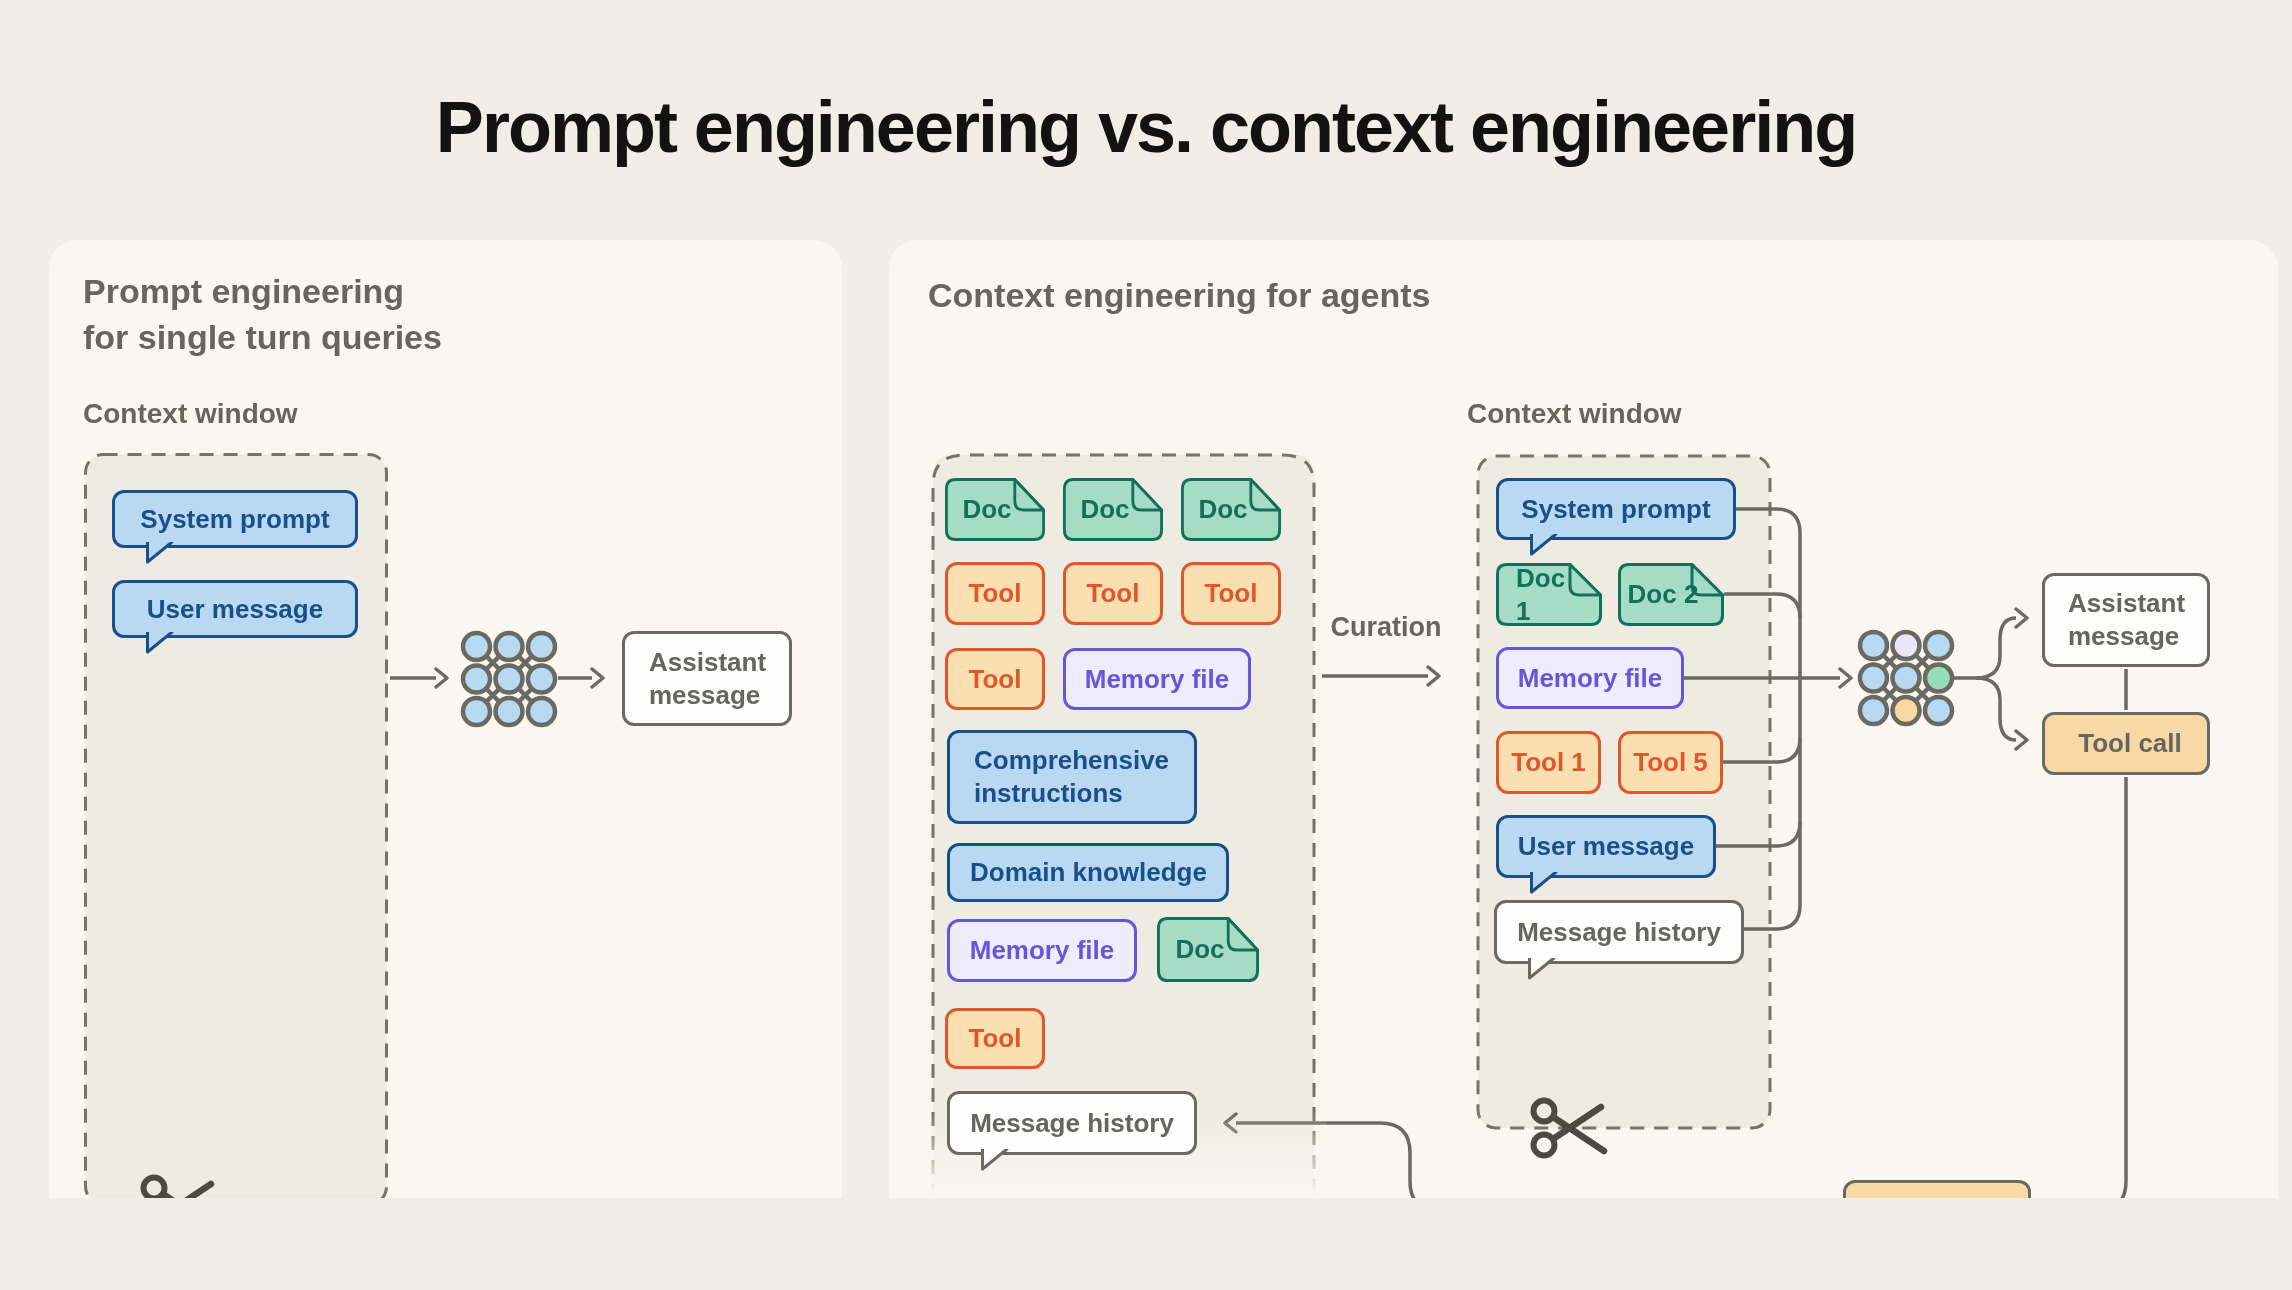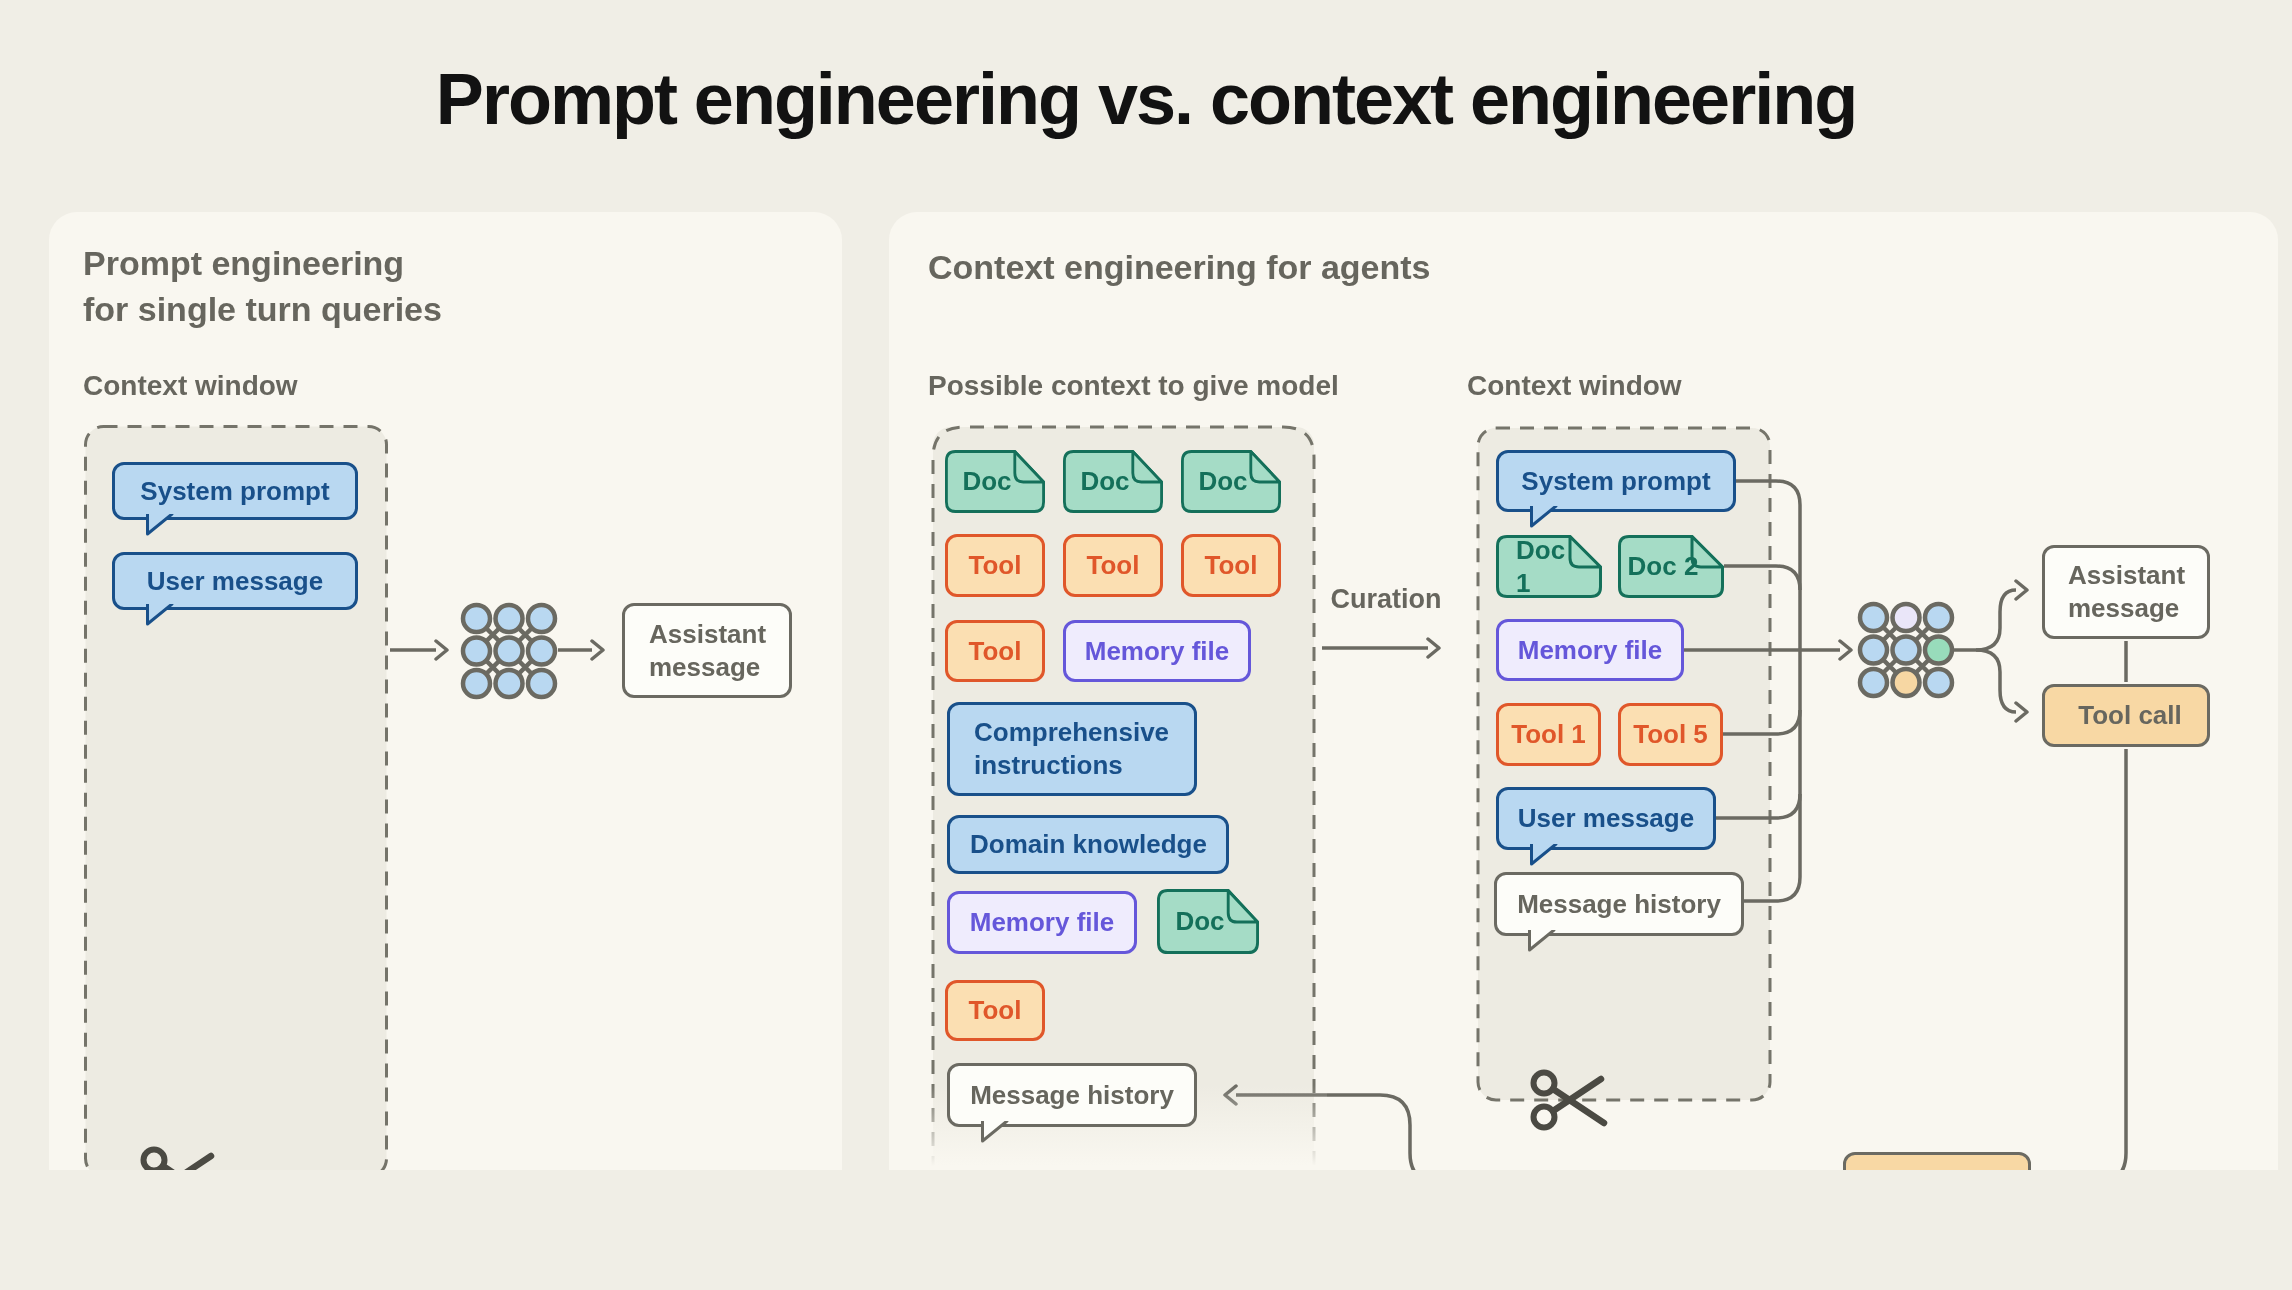--- a/index.html
+++ b/index.html
@@ -1,17 +1,17 @@
 <!DOCTYPE html>
 <html><head>
 <meta charset="utf-8">
 <style>
   html,body{margin:0;padding:0;background:#f0eee6;}
   #canvas{position:relative;width:2292px;height:1170px;background:#f0eee6;overflow:hidden;
-          font-family:"Liberation Sans","DejaVu Sans",sans-serif;}
+          font-family:"Liberation Sans","DejaVu Sans",sans-serif;margin-top:28px;}
   .abs{position:absolute;box-sizing:border-box;}
   .title{left:0;top:58px;width:2292px;text-align:center;font-size:72px;font-weight:700;
          color:#121212;letter-spacing:-2px;}
   .panel{background:#f9f7f0;border-radius:28px;z-index:0;}
   .heading{font-size:34px;font-weight:700;color:#67665e;line-height:46px;white-space:pre-line;z-index:3;}
   .lbl{font-size:28px;font-weight:700;color:#67665e;z-index:3;}
   svg.overlay{position:absolute;left:0;top:0;z-index:1;pointer-events:none;}
   .fade{z-index:2;background:linear-gradient(to bottom, rgba(249,247,240,0) 0%, #f9f7f0 88%);}
   .bx{display:flex;align-items:center;justify-content:center;border:3px solid;border-radius:12px;
       font-size:26px;font-weight:700;z-index:3;line-height:33px;}
@@ -146,21 +146,20 @@
     <span>User message</span>
     <svg class="tail t-blue" viewBox="0 0 30 24">
         <path d="M2.5,0 L2.5,20 L27,0"></path>
       </svg>
   </div>
   <div class="abs bx whitebx left" style="left:622px;top:603px;width:170px;height:95px;padding-left:24px;">
     <span>Assistant message</span>
   </div>
 
   <div class="abs heading" style="left:928px;top:244px;">Context engineering for agents</div>
-  <div class="abs lbl" style="left:928px;top:370px;">Possible context to give model</div>
   <div class="abs lbl" style="left:1467px;top:370px;">Context window</div>
   <div class="abs curation" style="left:1316px;top:584px;width:140px;">Curation</div>
 
   <div class="abs bx doc" style="left:945px;top:450px;width:100px;height:63px;">
     <svg class="shape" viewBox="0 0 106 63" preserveAspectRatio="none">
         <path class="doc-body" d="M11,1.5 H74 L104.5,32 V52 Q104.5,61.5 95,61.5 H11 Q1.5,61.5 1.5,52 V11 Q1.5,1.5 11,1.5 Z"></path>
         <path class="doc-flap" d="M74,1.5 V23 Q74,32 83,32 H104.5 Z"></path>
       </svg>
     <span>Doc</span>
   </div>

